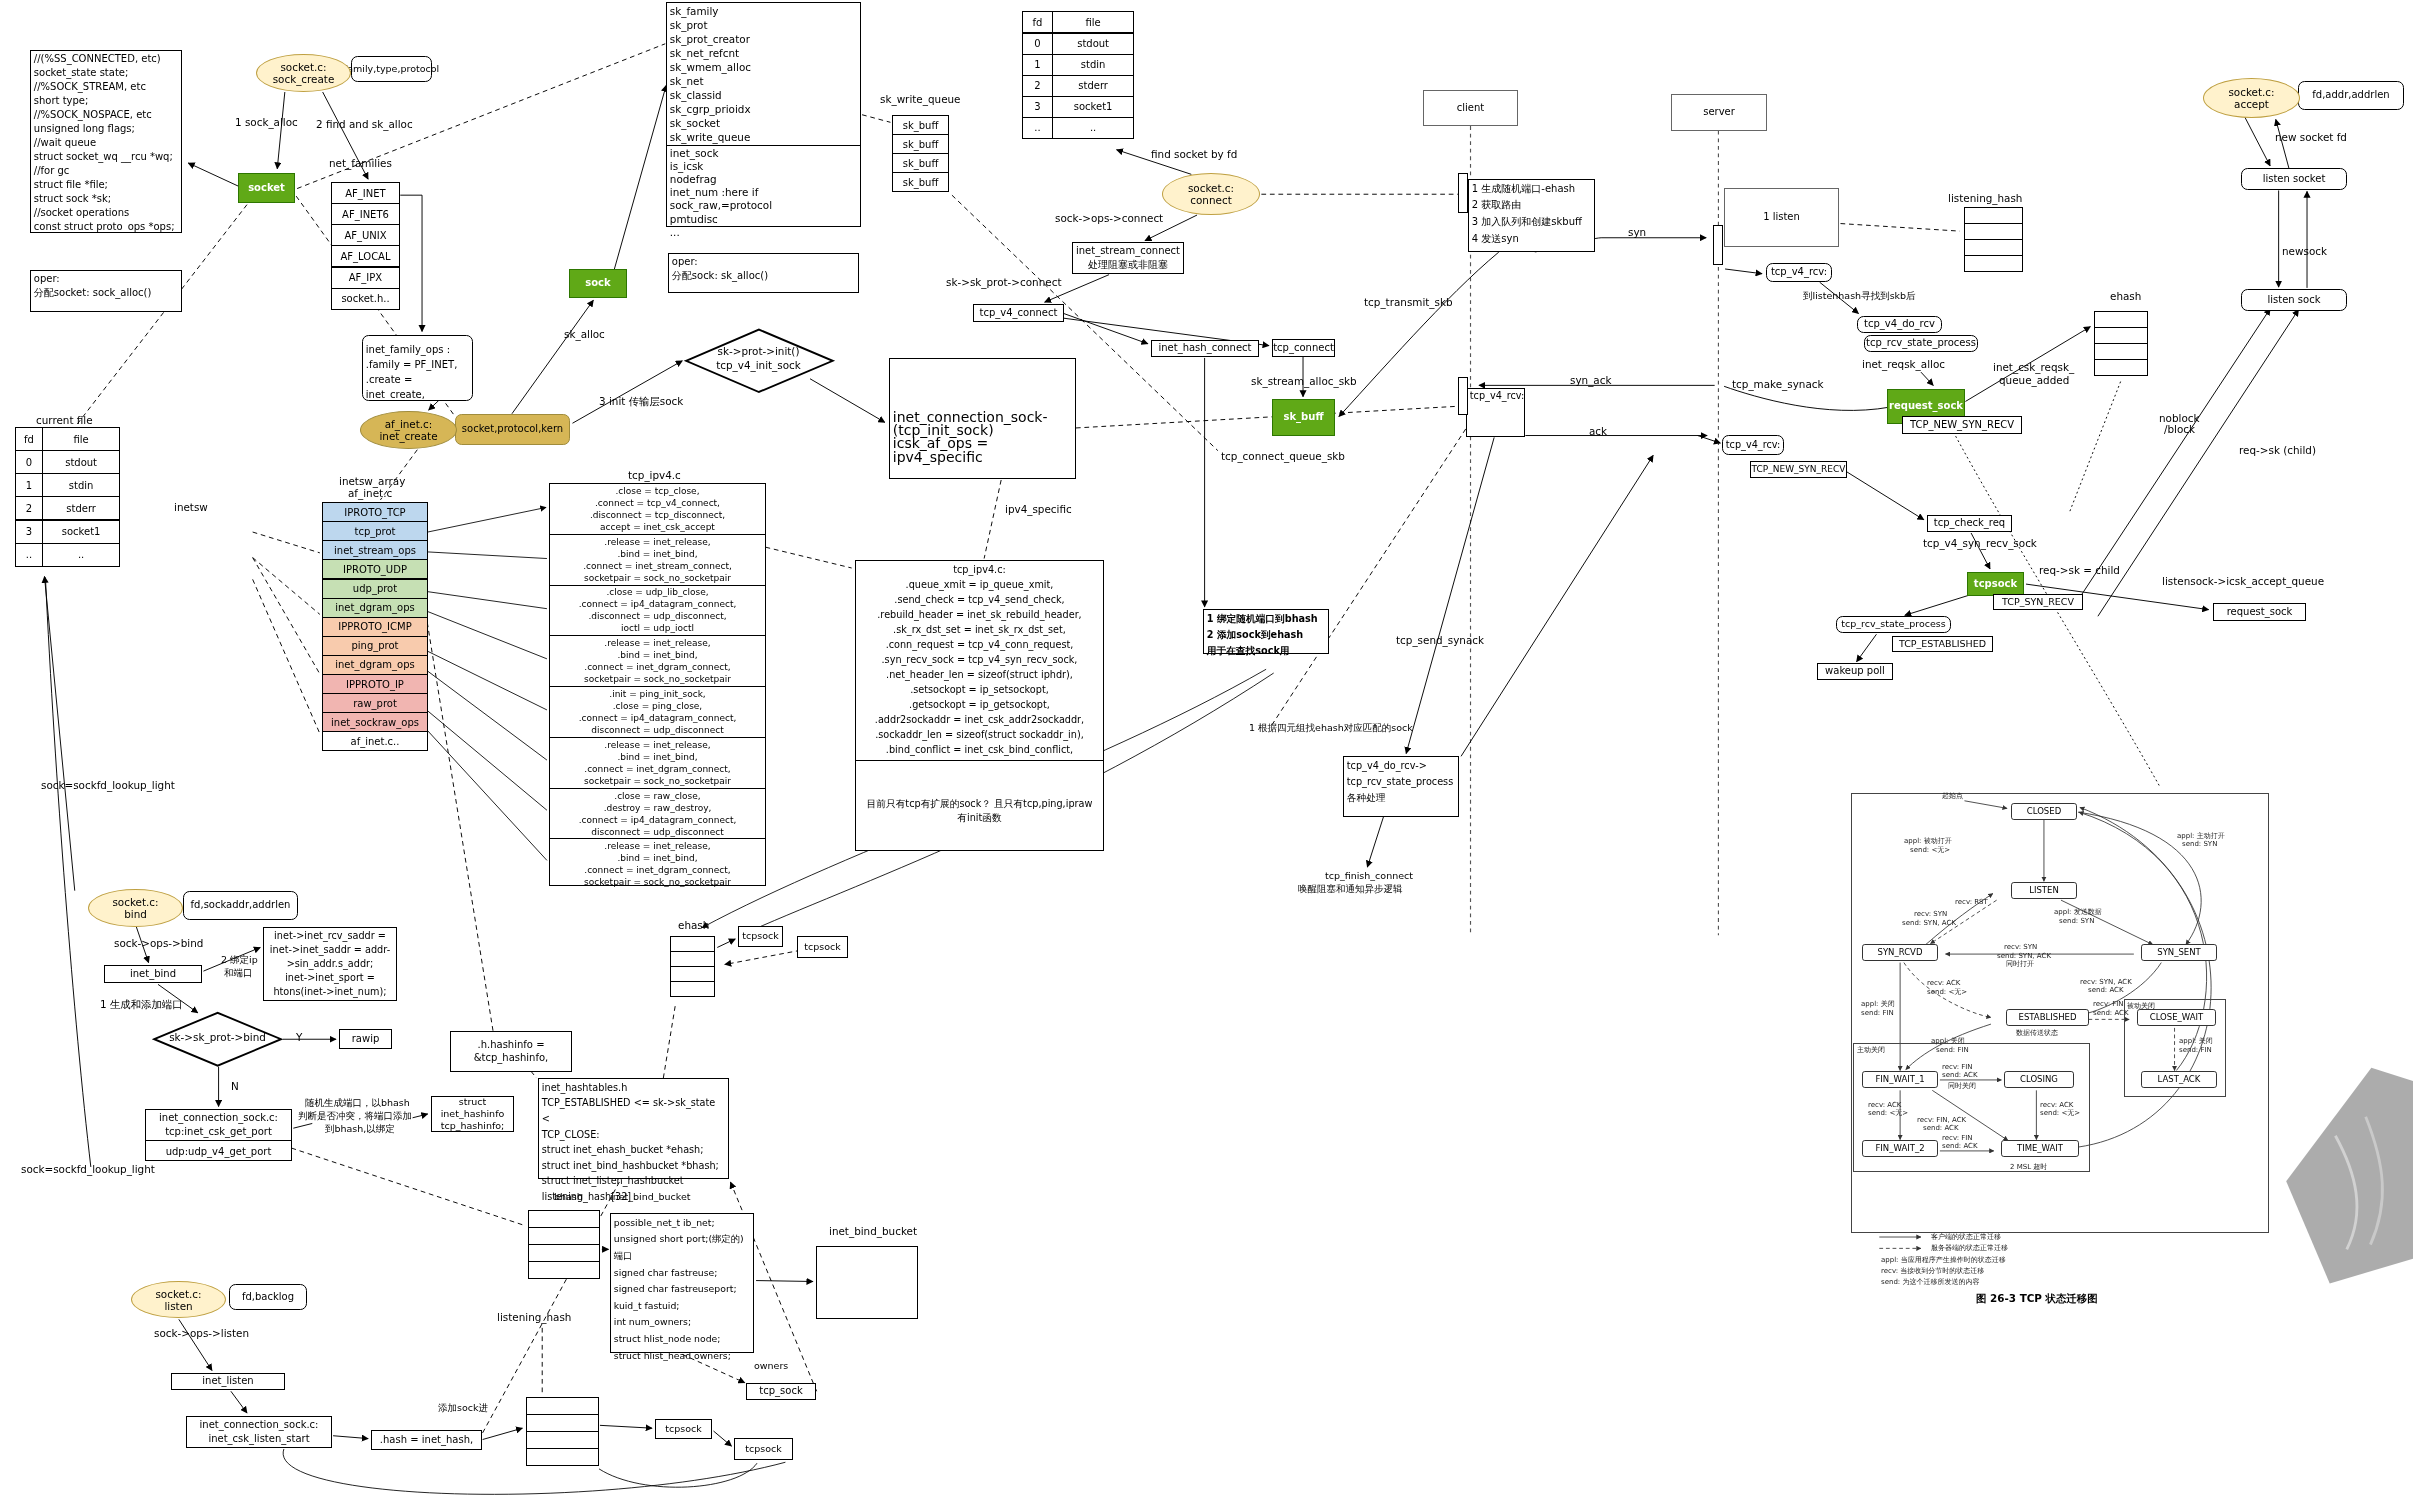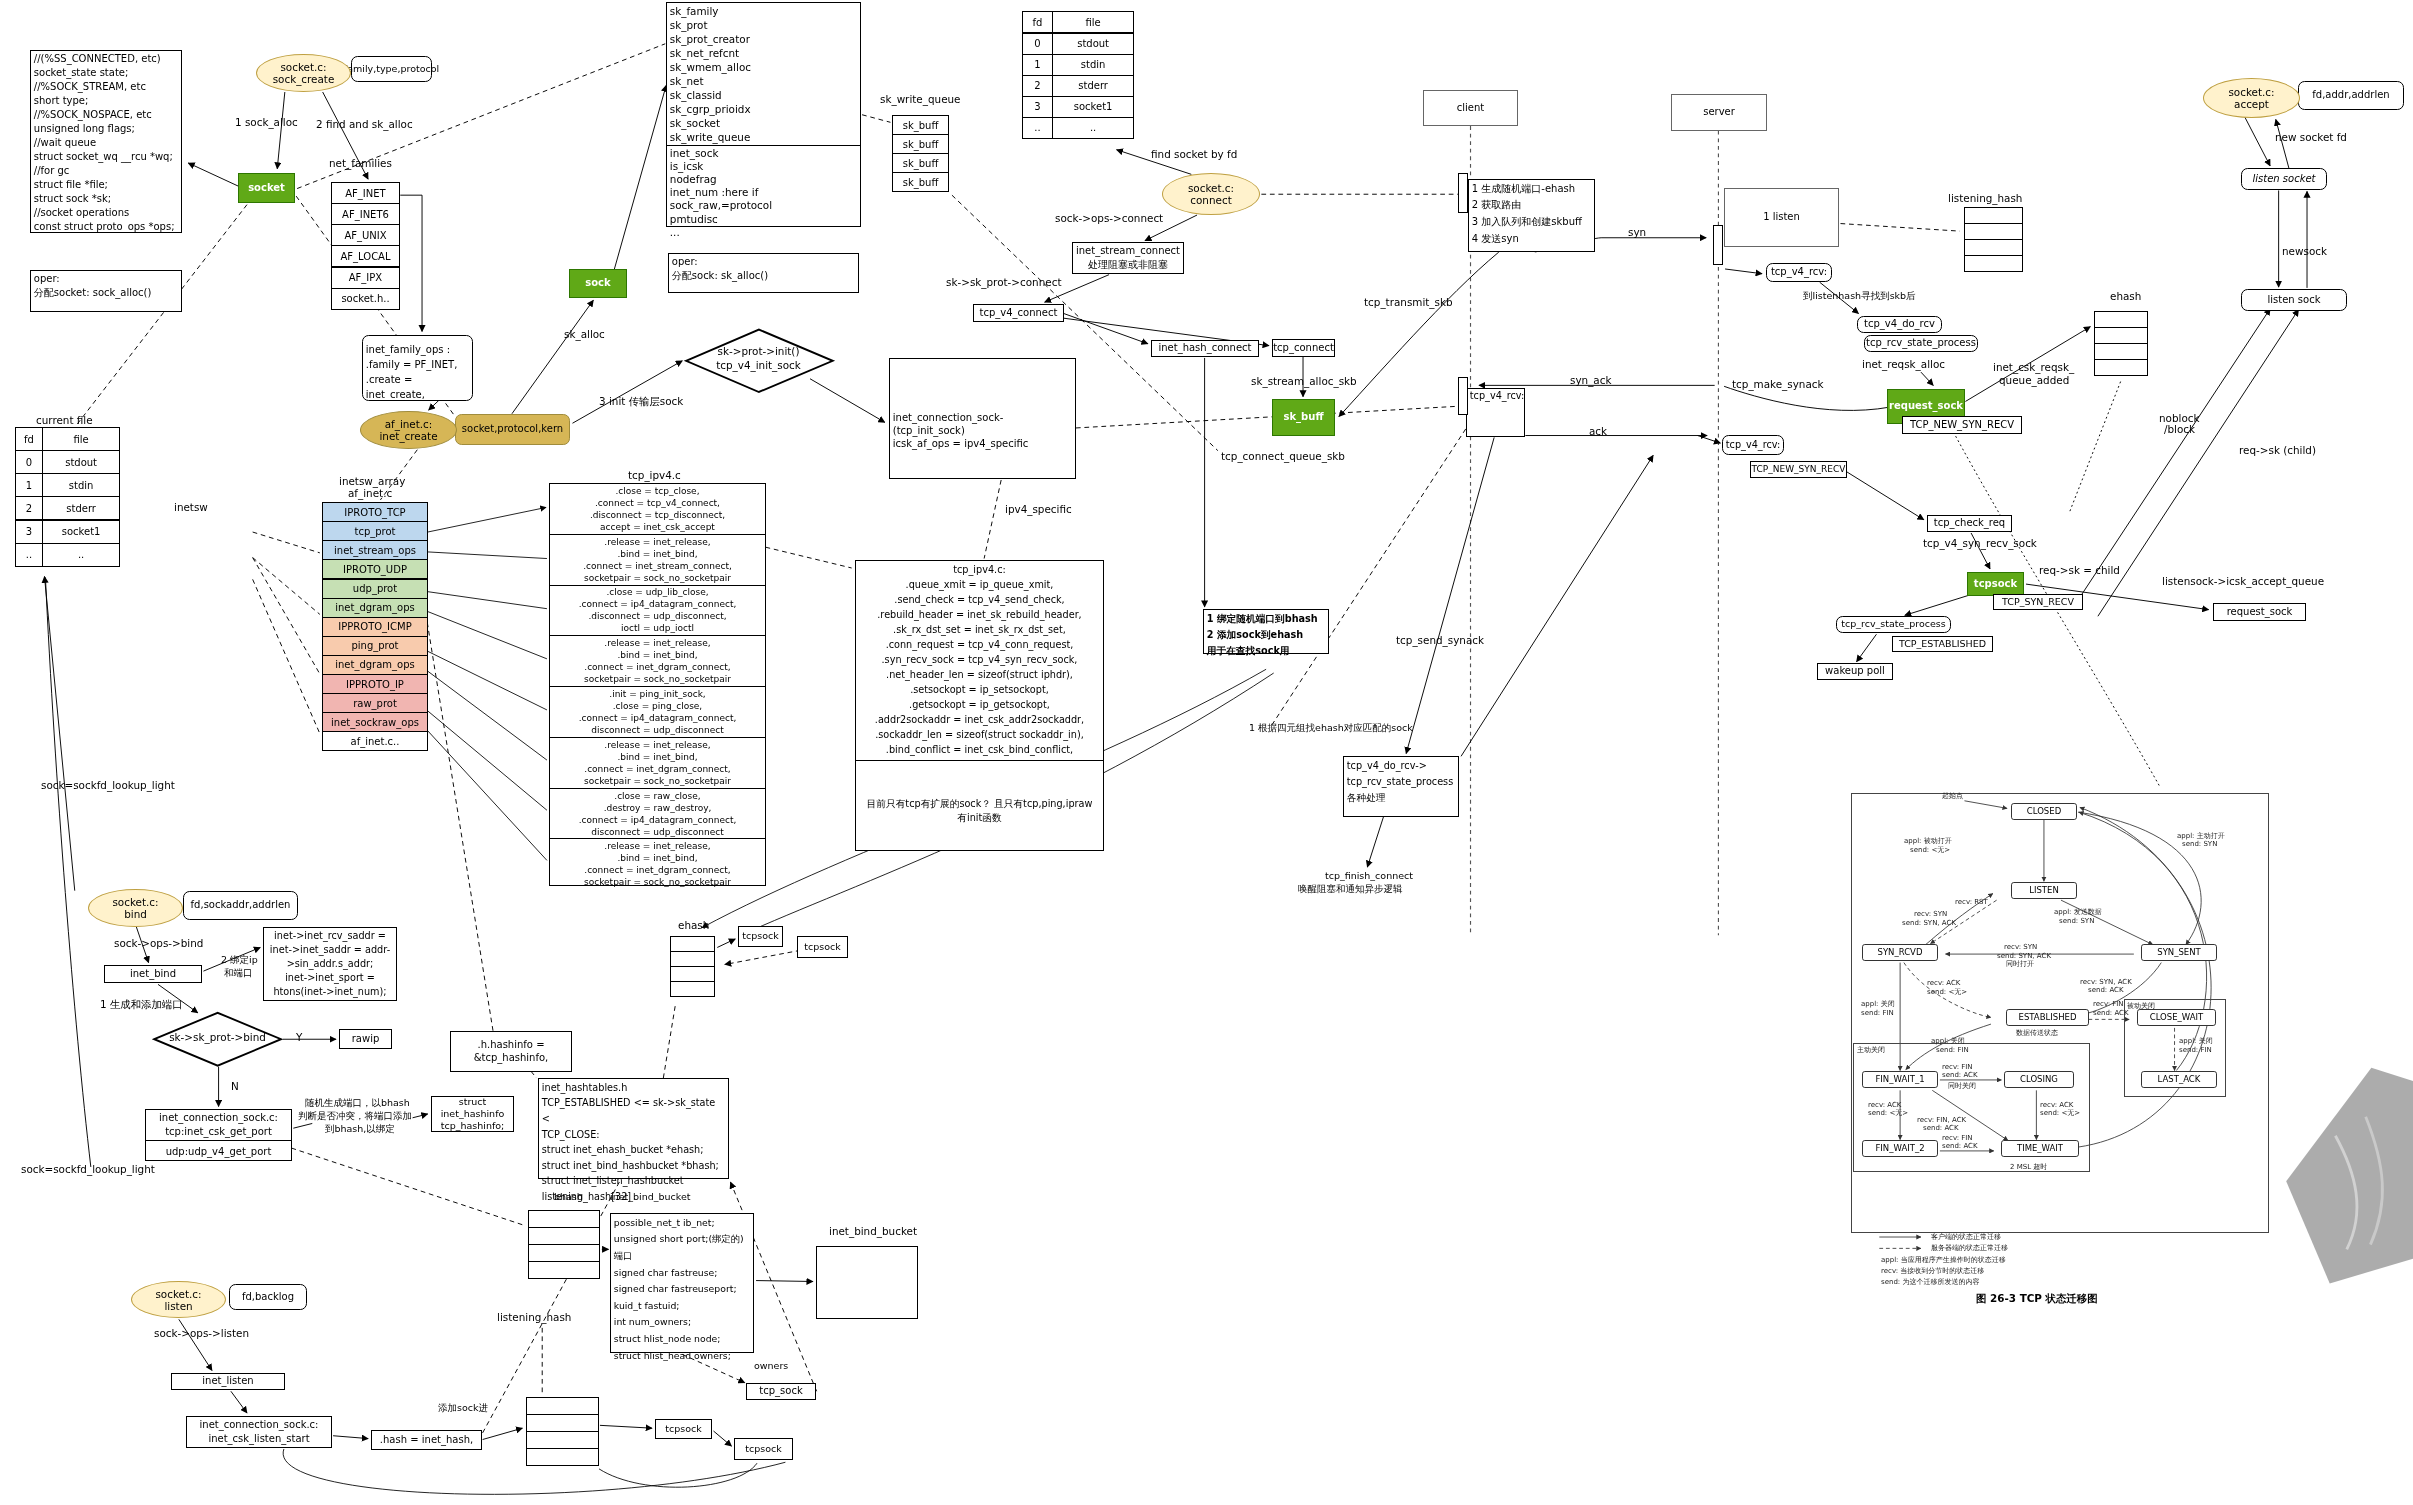--- a/index.html
+++ b/index.html
@@ -323,21 +323,21 @@
     <div class="box cc" style="left: 1151px; top: 340px; width: 108px; height: 17px;">
       <div class="sec">
         <div>inet_hash_connect</div>
       </div>
     </div>
     <div class="box cc" style="left: 1272px; top: 339px; width: 63px; height: 18px;">
       <div class="sec">
         <div>tcp_connect</div>
       </div>
     </div>
-    <div class="box thick" style="left: 889px; top: 358px; width: 187px; height: 121px; font-size: 10px;">
+    <div class="box thick" style="left: 889px; top: 358px; width: 187px; height: 121px; font-size: 14px;">
       <div class="sec" style="line-height: 13.2px; padding-top: 52px;">
         <div>inet_connection_sock-(tcp_init_sock)</div>
         <div>icsk_af_ops = ipv4_specific</div>
       </div>
     </div>
     <div class="box " style="left: 855px; top: 560px; width: 249px; height: 291px; font-size: 9.7px; text-align: center;">
       <div class="sec" style="line-height: 15px; height: 197px;">
         <div>tcp_ipv4.c:</div>
         <div>.queue_xmit = ip_queue_xmit,</div>
         <div>.send_check = tcp_v4_send_check,</div>
@@ -488,21 +488,21 @@
     <div class="box cc" style="left: 1817px; top: 663px; width: 76px; height: 17px;">
       <div class="sec">
         <div>wakeup poll</div>
       </div>
     </div>
     <div class="box cc" style="left: 2213px; top: 603px; width: 93px; height: 18px;">
       <div class="sec">
         <div>request_sock</div>
       </div>
     </div>
-    <div class="box rounded cc" style="left: 2241px; top: 168px; width: 86px; height: 22px; font-style: italic;">
+    <div class="box rounded cc" style="left: 2241px; top: 168px; width: 106px; height: 22px;">
       <div class="sec">
         <div>listen socket</div>
       </div>
     </div>
     <div class="box rounded cc" style="left: 2241px; top: 289px; width: 106px; height: 22px;">
       <div class="sec">
         <div>listen sock</div>
       </div>
     </div>
     <div class="box " style="left: 1203px; top: 609px; width: 126px; height: 45px; font-size: 9.7px; font-weight: bold;">

